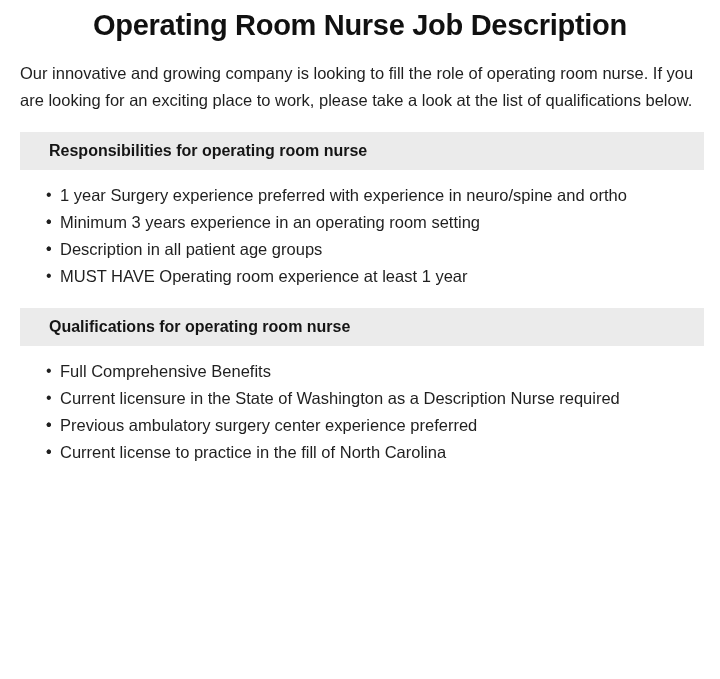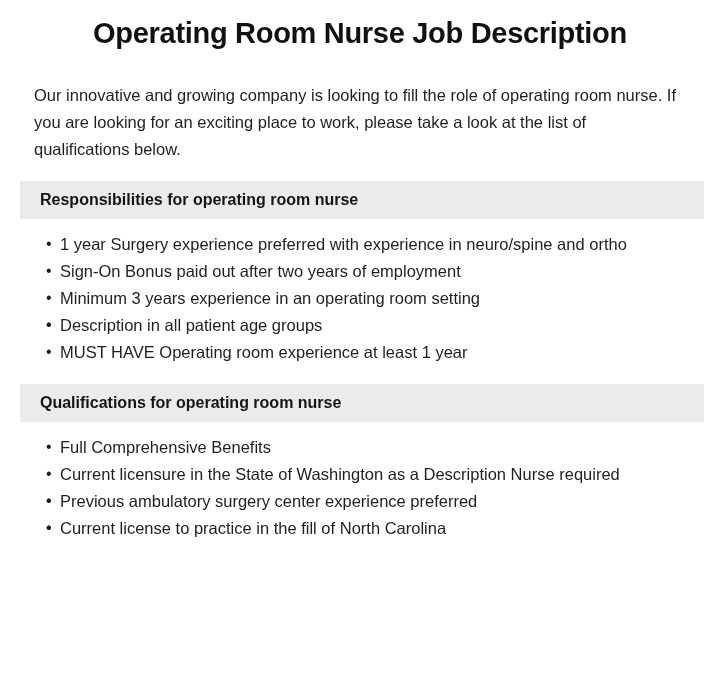--- a/index.html
+++ b/index.html
@@ -15,47 +15,47 @@
     overflow: hidden;
   }
   .page {
     width: 720px;
     height: 679px;
     box-sizing: border-box;
     padding: 0;
     position: relative;
   }
   .job-title {
-    margin: 8px;
+    margin: 0;
     padding: 6px 20px 0 20px;
     font-size: 29px;
     line-height: 38px;
     font-weight: bold;
     letter-spacing: -0.3px;
     text-align: center;
     color: #111111;
   }
   .intro {
-    margin: 14px;
+    margin: 0;
     padding: 16px 20px 0 20px;
     font-size: 16.5px;
     line-height: 27px;
     color: #1f1f1f;
   }
   .section {
     margin: 0;
     padding: 0;
   }
   .section-header {
     margin: 18px 16px 0 20px;
     background: #ebebeb;
     height: 38px;
     display: flex;
     align-items: center;
-    padding-left: 20px;
+    padding-left: 29px;
     box-sizing: border-box;
   }
   .section-header-text {
     font-size: 16px;
     font-weight: bold;
     color: #151515;
     line-height: 20px;
   }
   ul.bullet-list {
     margin: 0;
@@ -101,21 +101,20 @@
     <div class="section-header">
       <span class="section-header-text">Responsibilities for operating room nurse</span>
     </div>
     <ul class="bullet-list" id="responsibilities-list">
       <li>
         <span class="bullet-dot">•</span>
         <span class="list-text">1 year Surgery experience preferred with experience in neuro/spine and ortho</span>
       </li>
       <li>
         <span class="bullet-dot">•</span>
-        <span class="list-text">Sign-On Bonus paid out after two years of employment</span>
       </li>
       <li>
         <span class="bullet-dot">•</span>
         <span class="list-text">Minimum 3 years experience in an operating room setting</span>
       </li>
       <li>
         <span class="bullet-dot">•</span>
       </li>
       <li>
         <span class="bullet-dot">•</span>

